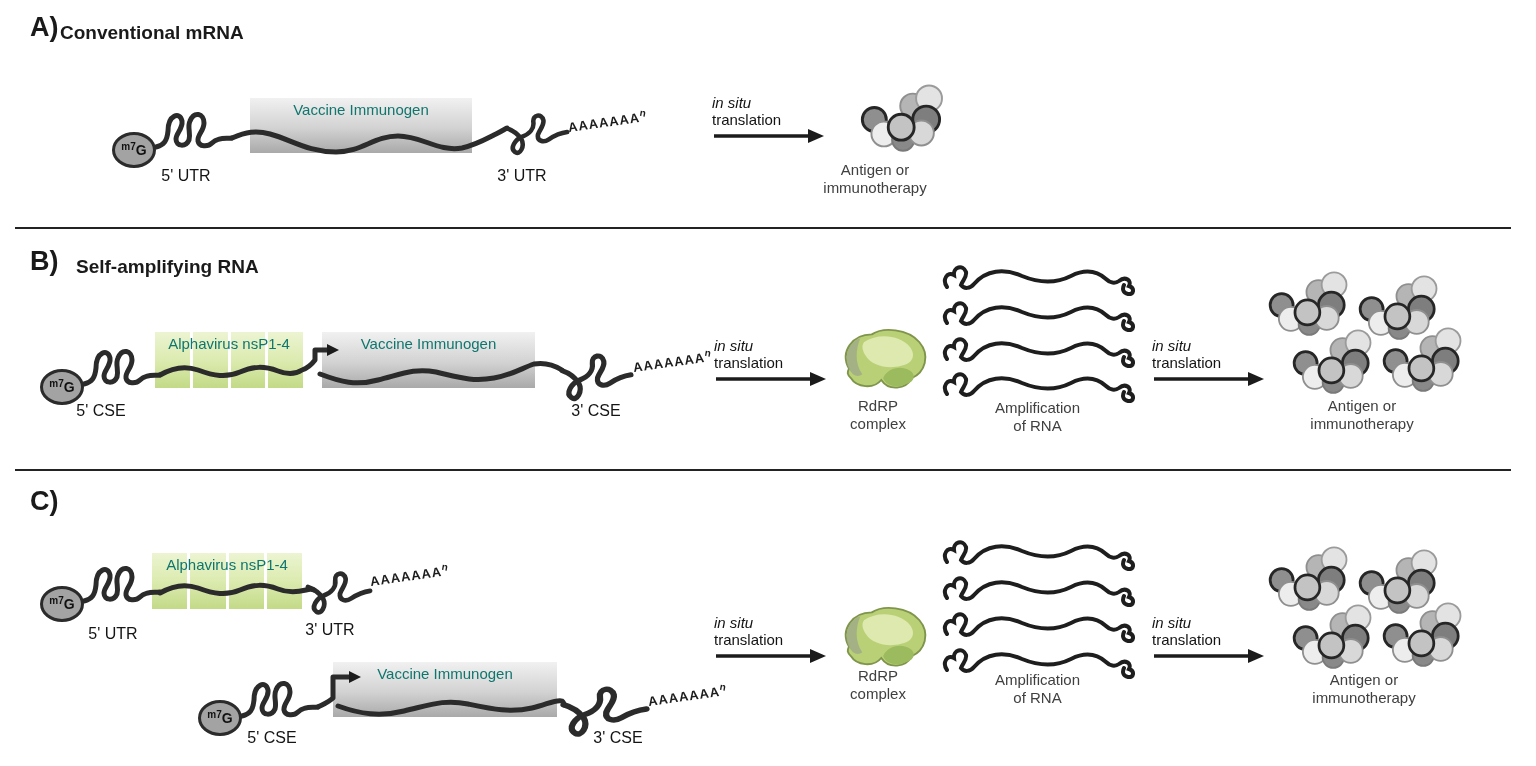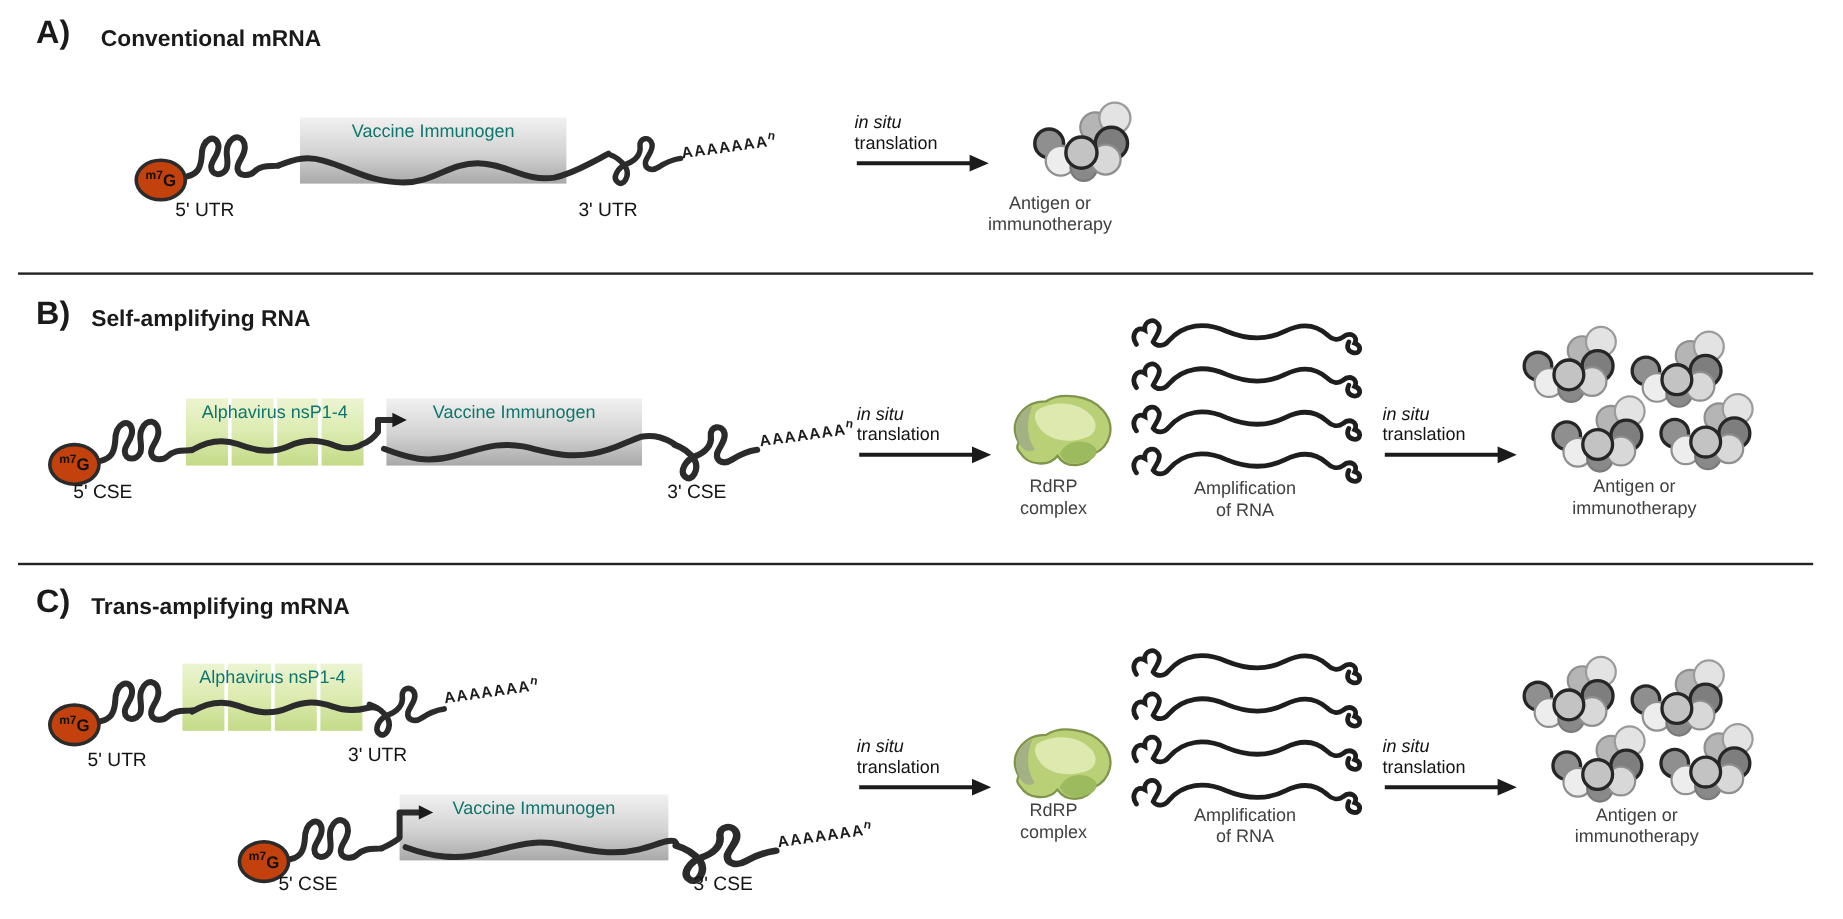--- a/index.html
+++ b/index.html
@@ -1,30 +1,30 @@
 <!DOCTYPE html>
 <html><head>
 <meta charset="utf-8">
 <style>
   html,body{margin:0;padding:0;background:#fff}
   .stage{position:relative;width:1536px;height:766px;background:#ffffff;
          font-family:"Liberation Sans",sans-serif;color:#111;overflow:hidden}
   .divider{position:absolute;left:15px;width:1496px;height:2px;background:#232323}
   .p-letter{position:absolute;font-size:27px;font-weight:bold;color:#1a1a1a}
   .p-title{position:absolute;font-size:19px;font-weight:bold;color:#1a1a1a}
-  .cap{position:absolute;width:44px;height:36px;background:#c2410c;border:3px solid #2b2b2b;
+  .cap{position:absolute;width:44px;height:36px;background:#a3a3a3;border:3px solid #2b2b2b;
        border-radius:50%;display:flex;align-items:center;justify-content:center;
        z-index:3;box-sizing:border-box}
   .cap .m7{font-size:10px;font-weight:700;transform:translateY(-4px)}
   .cap .g{font-size:14px;font-weight:700}
   .graybox{position:absolute;background:linear-gradient(180deg,#f1f1f1 0%,#d2d2d2 55%,#a9a9a9 100%);z-index:1}
   .greenbox{position:absolute;display:flex;gap:3px;z-index:1}
   .greenbox .seg{flex:1;background:linear-gradient(180deg,#ecf4d2 0%,#dcebb0 50%,#c3da87 100%)}
   .gene-label{position:absolute;font-size:15px;color:#0f766e;text-align:center;white-space:nowrap;z-index:3}
-  .site-label{position:absolute;font-size:16px;color:#141414;text-align:left;white-space:nowrap;z-index:3}
+  .site-label{position:absolute;font-size:16px;color:#141414;text-align:center;white-space:nowrap;z-index:3}
   .rna{position:absolute;z-index:2;overflow:visible}
   .polya{position:absolute;font-size:13px;font-weight:700;letter-spacing:1px;white-space:nowrap;
          transform:rotate(-8deg);transform-origin:left center;z-index:2;color:#1c1c1c}
   .polya .n{font-size:10px;font-weight:700;position:relative;top:-5px;display:inline-block;transform:rotate(18deg)}
   .tarrow{position:absolute;width:112px;z-index:2}
   .tarrow .l1{font-size:15px;font-style:italic;line-height:17px;color:#141414}
   .tarrow .l2{font-size:15px;line-height:17px;color:#141414}
   .caption{position:absolute;font-size:15px;text-align:center;z-index:2;color:#404040}
   .caption div{line-height:18px}
 </style>
@@ -61,21 +61,21 @@
     <g id="sym-tarrow">
       <line x1="2" y1="8" x2="97" y2="8" stroke="#1b1b1b" stroke-width="3.4"></line>
       <polygon points="96,1 112,8 96,15" fill="#1b1b1b"></polygon>
     </g>
   </defs>
 </svg>
 
 <div class="stage">
 
   <div class="p-letter" style="left:30px;top:12px">A)</div>
-  <div class="p-title" style="left:84px;top:22px">Conventional mRNA</div>
+  <div class="p-title" style="left:60px;top:22px">Conventional mRNA</div>
 
   <div class="cap" style="left:112px;top:132px">
     <span class="m7">m7</span>
       <span class="g">G</span>
   </div>
   <svg class="rna" style="left:154px;top:97px" width="80" height="58" viewBox="0 0 80 58">
       <use href="#sym-squig5"></use>
     </svg>
 
   <div class="graybox" style="left:250px;top:98px;width:222px;height:55px"></div>
@@ -203,21 +203,20 @@
       <use href="#sym-protein"></use>
     </svg>
   <div class="caption" style="left:1282px;top:397px;width:160px">
     <div>Antigen or</div>
     <div>immunotherapy</div>
   </div>
 
   <div class="divider" style="top:469px"></div>
 
   <div class="p-letter" style="left:30px;top:486px">C)</div>
-  <div class="p-title" style="left:76px;top:496px">Trans-amplifying mRNA</div>
 
   <div class="cap" style="left:40px;top:586px">
     <span class="m7">m7</span>
       <span class="g">G</span>
   </div>
   <svg class="rna" style="left:82px;top:551px" width="80" height="58" viewBox="0 0 80 58">
       <use href="#sym-squig5"></use>
     </svg>
   <div class="greenbox" style="left:152px;top:553px;width:150px;height:56px">
     <div class="seg"></div>

